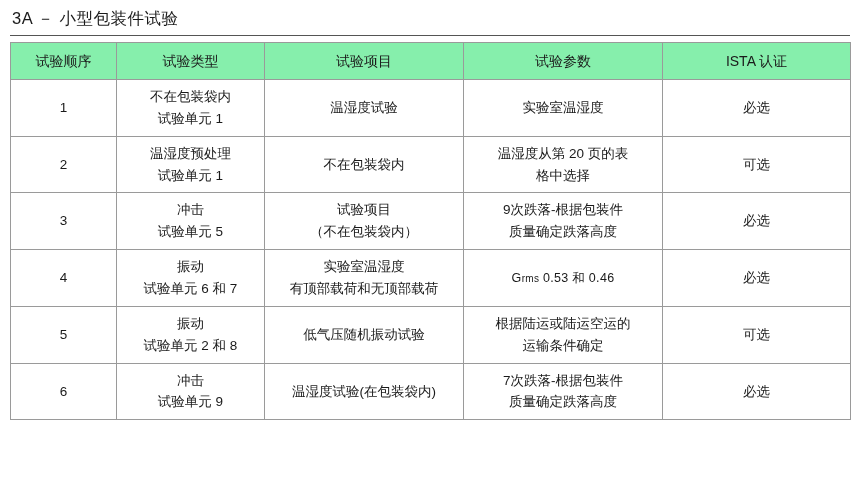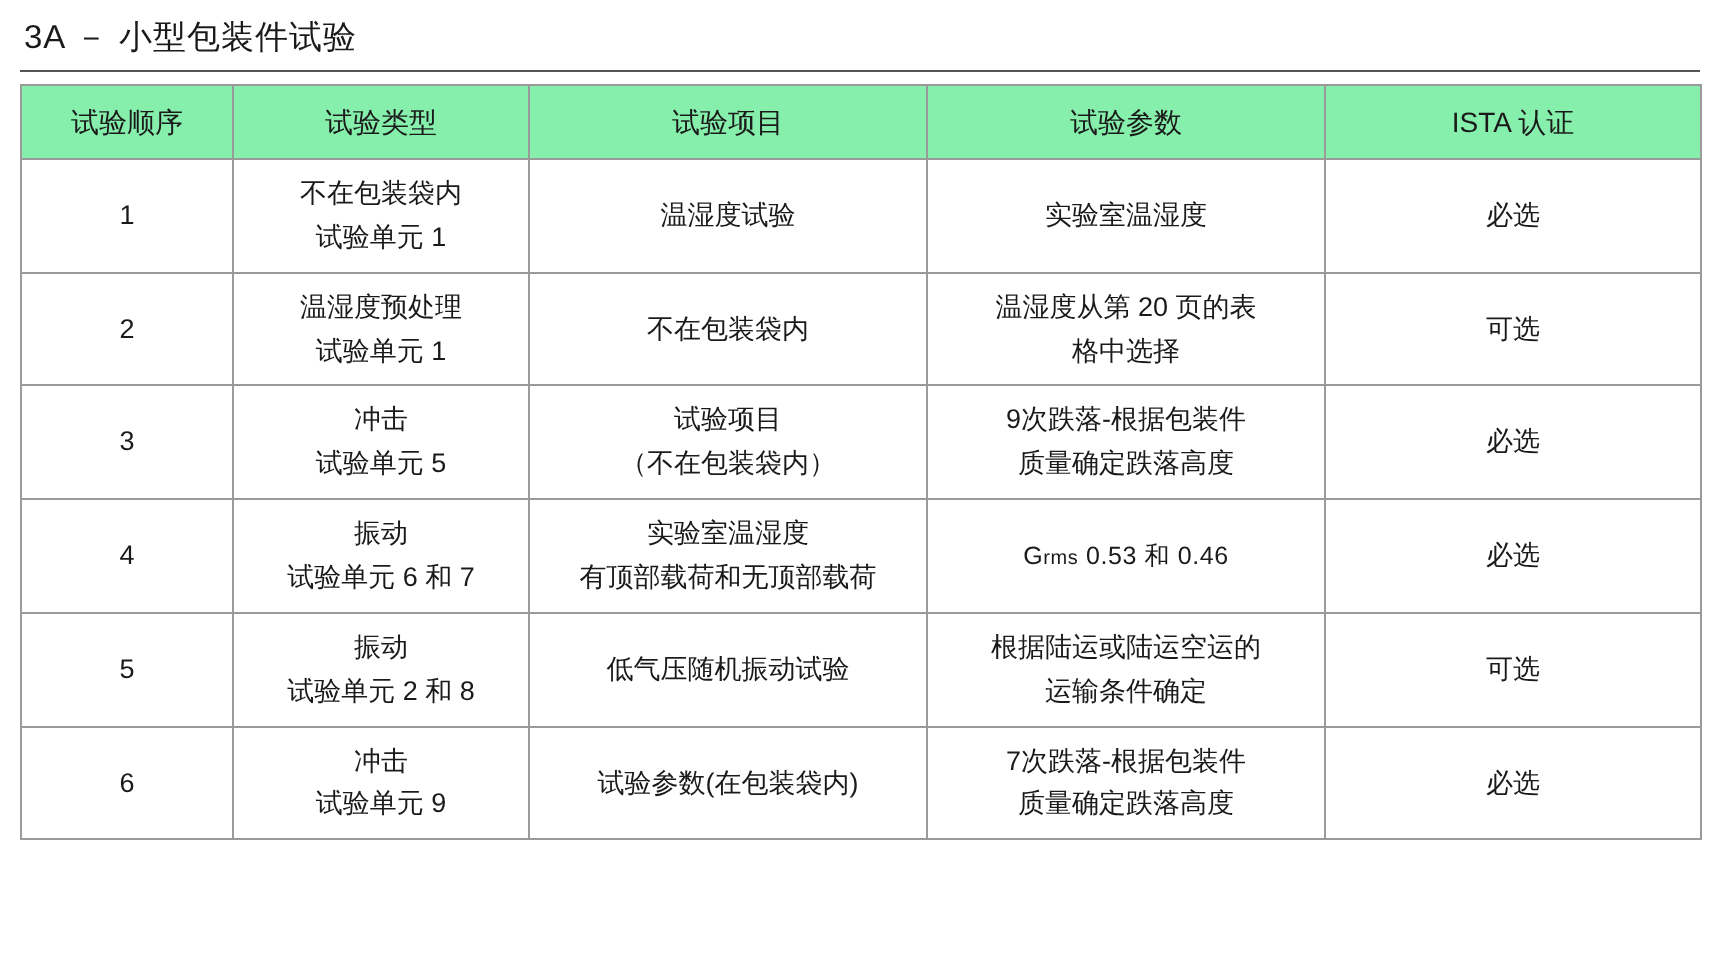--- a/index.html
+++ b/index.html
@@ -252,21 +252,21 @@
       <tr>
         <td class="seq">6</td>
         <td>
           <div class="cell-lines">
             <div>冲击</div>
             <div>试验单元 9</div>
           </div>
         </td>
         <td>
           <div class="cell-lines">
-            <div>试验参数(在包装袋内)</div>
+            <div>温湿度试验(在包装袋内)</div>
           </div>
         </td>
         <td>
           <div class="cell-lines">
             <div>7次跌落-根据包装件</div>
             <div>质量确定跌落高度</div>
           </div>
         </td>
         <td>必选</td>
       </tr>

